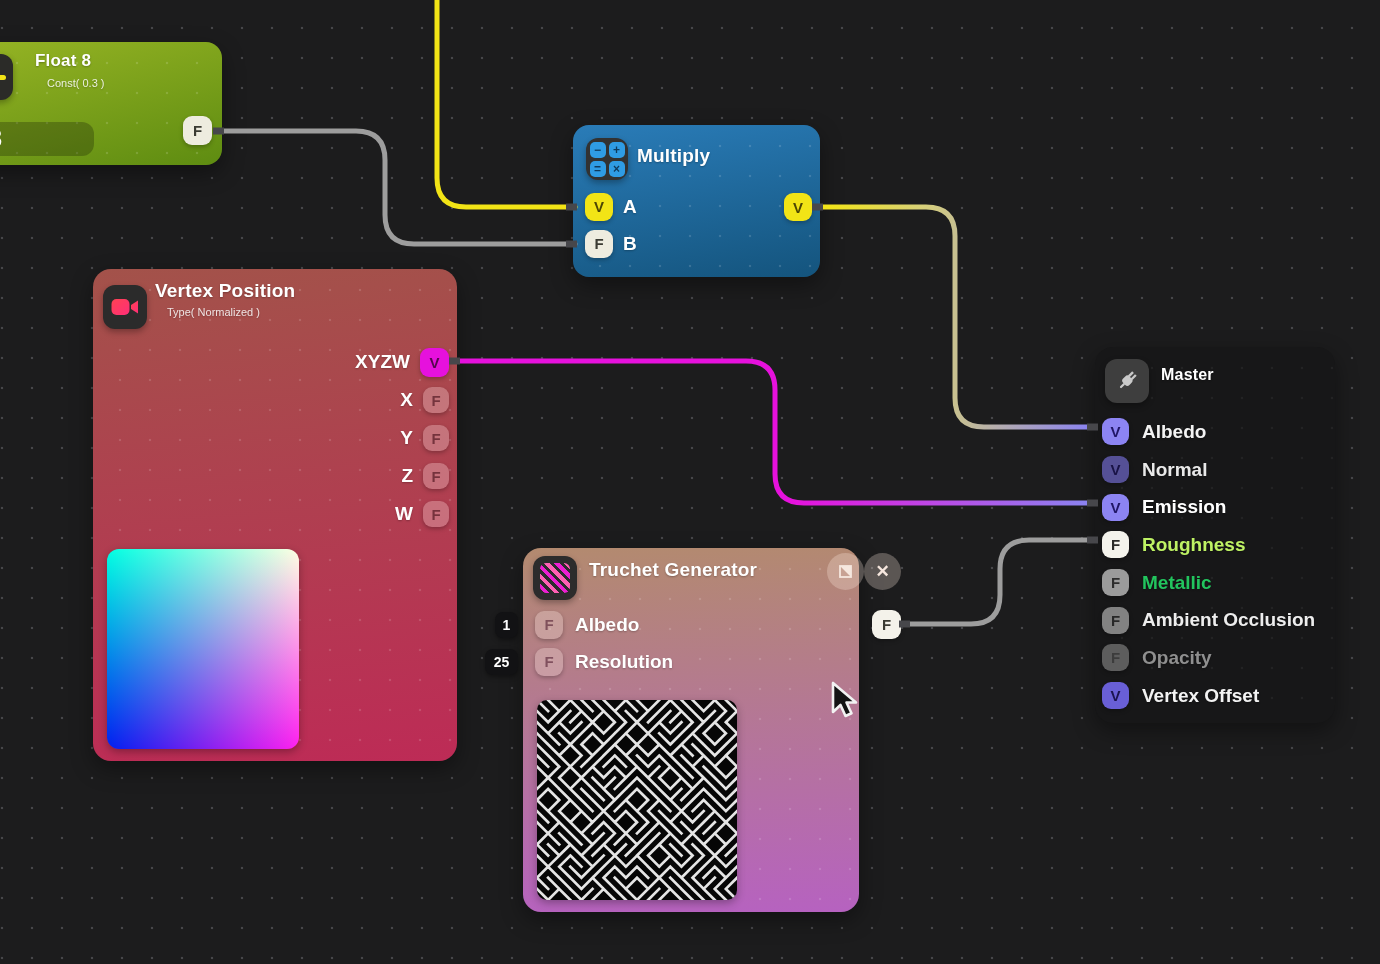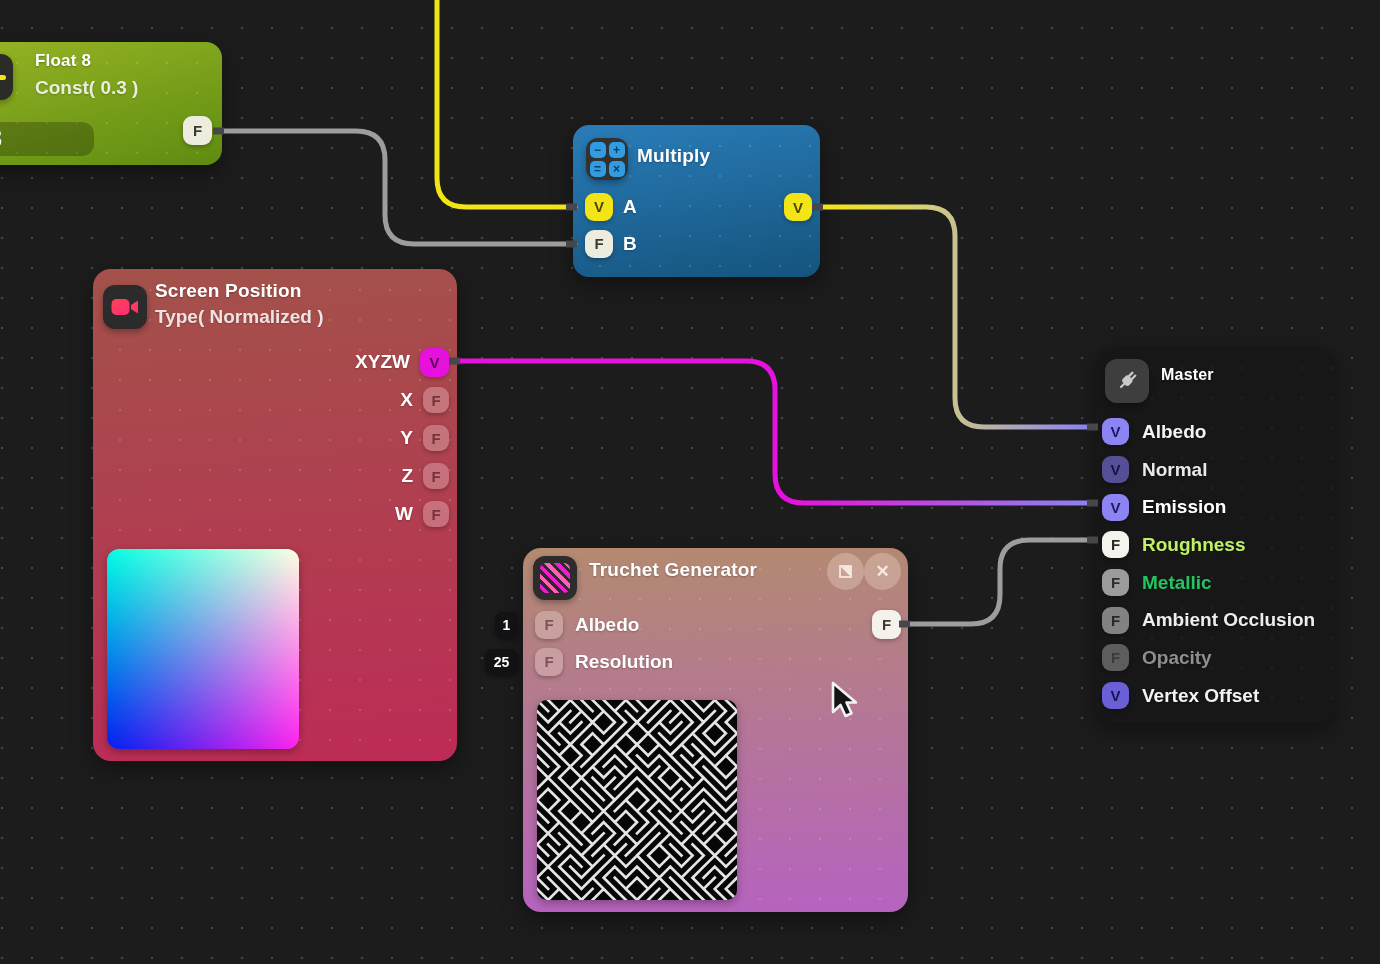--- a/index.html
+++ b/index.html
@@ -30,22 +30,22 @@
   .n-icon{
     position:absolute;border-radius:12px;background:#2c2c2c;
     display:flex;align-items:center;justify-content:center;
     box-shadow:0 3px 6px rgba(0,0,0,.3);
   }
   .n-title{
     position:absolute;color:#fff;font-weight:700;font-size:19px;letter-spacing:.2px;
     text-shadow:0 1px 2px rgba(0,0,0,.28);white-space:nowrap;
   }
   .n-sub{
-    position:absolute;color:rgba(255,255,255,.85);font-weight:700;font-size:19px;
-    text-shadow:0 1px 2px rgba(0,0,0,.22);white-space:nowrap;
+    position:absolute;color:rgba(255,255,255,.85);font-weight:400;font-size:11px;
+    text-shadow:0 1px 2px rgba(0,0,0,.22);white-space:nowrap;margin-left:12px;
   }
   .port{
     display:flex;align-items:center;justify-content:center;
     width:28px;height:28px;border-radius:9px;font-weight:800;font-size:15px;
     box-shadow:0 2px 4px rgba(0,0,0,.25);flex:0 0 auto;
   }
   .row-label{color:#fff;font-weight:700;font-size:19px;text-shadow:0 1px 2px rgba(0,0,0,.25);white-space:nowrap;}
   .wires{position:absolute;left:0;top:0;z-index:30;pointer-events:none;}
   .wires path{fill:none;stroke-width:5;stroke-linecap:round;}
   .wires path.stub{stroke:#47474b;stroke-width:7;stroke-linecap:butt;}
@@ -60,21 +60,21 @@
     border:none;padding:0;cursor:pointer;
   }
   #cursor{position:absolute;z-index:60;}
   
   #node-float   {left:-40px;top:42px;width:262px;height:123px;border-radius:16px;
                  background-image:linear-gradient(165deg,#96b424,#5e8c11);}
   #node-multiply{left:573px;top:125px;width:247px;height:152px;border-radius:16px;
                  background-image:linear-gradient(170deg,#2a7cb8,#14547d);}
   #node-screen  {left:93px;top:269px;width:364px;height:492px;
                  background-image:linear-gradient(175deg,#a3524a,#bd2b56);}
-  #node-truchet {left:523px;top:548px;width:385px;height:364px;
+  #node-truchet {left:523px;top:548px;width:336px;height:364px;
                  background-image:linear-gradient(178deg,#b38a6f,#b662c0);}
   #node-master  {left:1095px;top:347px;width:240px;height:376px;background:#171718;}
   
   #float-value{
     position:absolute;left:0;top:80px;width:134px;height:34px;
     background:rgba(0,0,0,.24);border-radius:0 12px 12px 0;
     color:#fff;font-weight:700;font-size:26px;line-height:33px;padding-left:6px;box-sizing:border-box;
     overflow:hidden;
   }
   .mult-tile{width:16px;height:16px;border-radius:5px;background:#2f9ce4;color:#0e3a5c;
@@ -133,21 +133,21 @@
       <defs>
           <linearGradient id="camg" x1="0" y1="0" x2="1" y2="1">
         <stop offset="0" stop-color="#ff4253"></stop>
             <stop offset="1" stop-color="#ff2e78"></stop>
           </linearGradient>
         </defs>
       <rect x="0.5" y="2" width="18" height="16" rx="5" fill="url(#camg)"></rect>
       <path d="M20 8 L27 3.5 V16.5 L20 12 Z" fill="url(#camg)"></path>
     </svg>
   </div>
-  <div class="n-title" style="left:62px;top:11px;">Screen Position</div>
+  <div class="n-title" style="left:62px;top:11px;">Vertex Position</div>
   <div class="n-sub" style="left:62px;top:37px;">Type( Normalized )</div>
   <div class="io-rows" id="screen-outputs" style="right:8px;top:74px;text-align:center;">
       <div class="io-row" style="height: 38px; display: flex; align-items: center; justify-content: flex-end; gap: 10px;">
         <span class="row-label">XYZW</span>
         <div class="port" style="background: rgb(230, 17, 221); color: rgb(85, 6, 78); width: 29px; height: 29px;">V</div>
       </div>
       <div class="io-row" style="height: 38px; display: flex; align-items: center; justify-content: flex-end; gap: 10px;">
         <span class="row-label">X</span>
         <div class="port" style="background: rgba(255, 228, 228, 0.3); color: rgba(73, 17, 27, 0.65); width: 26px; height: 26px;">F</div>
       </div>

